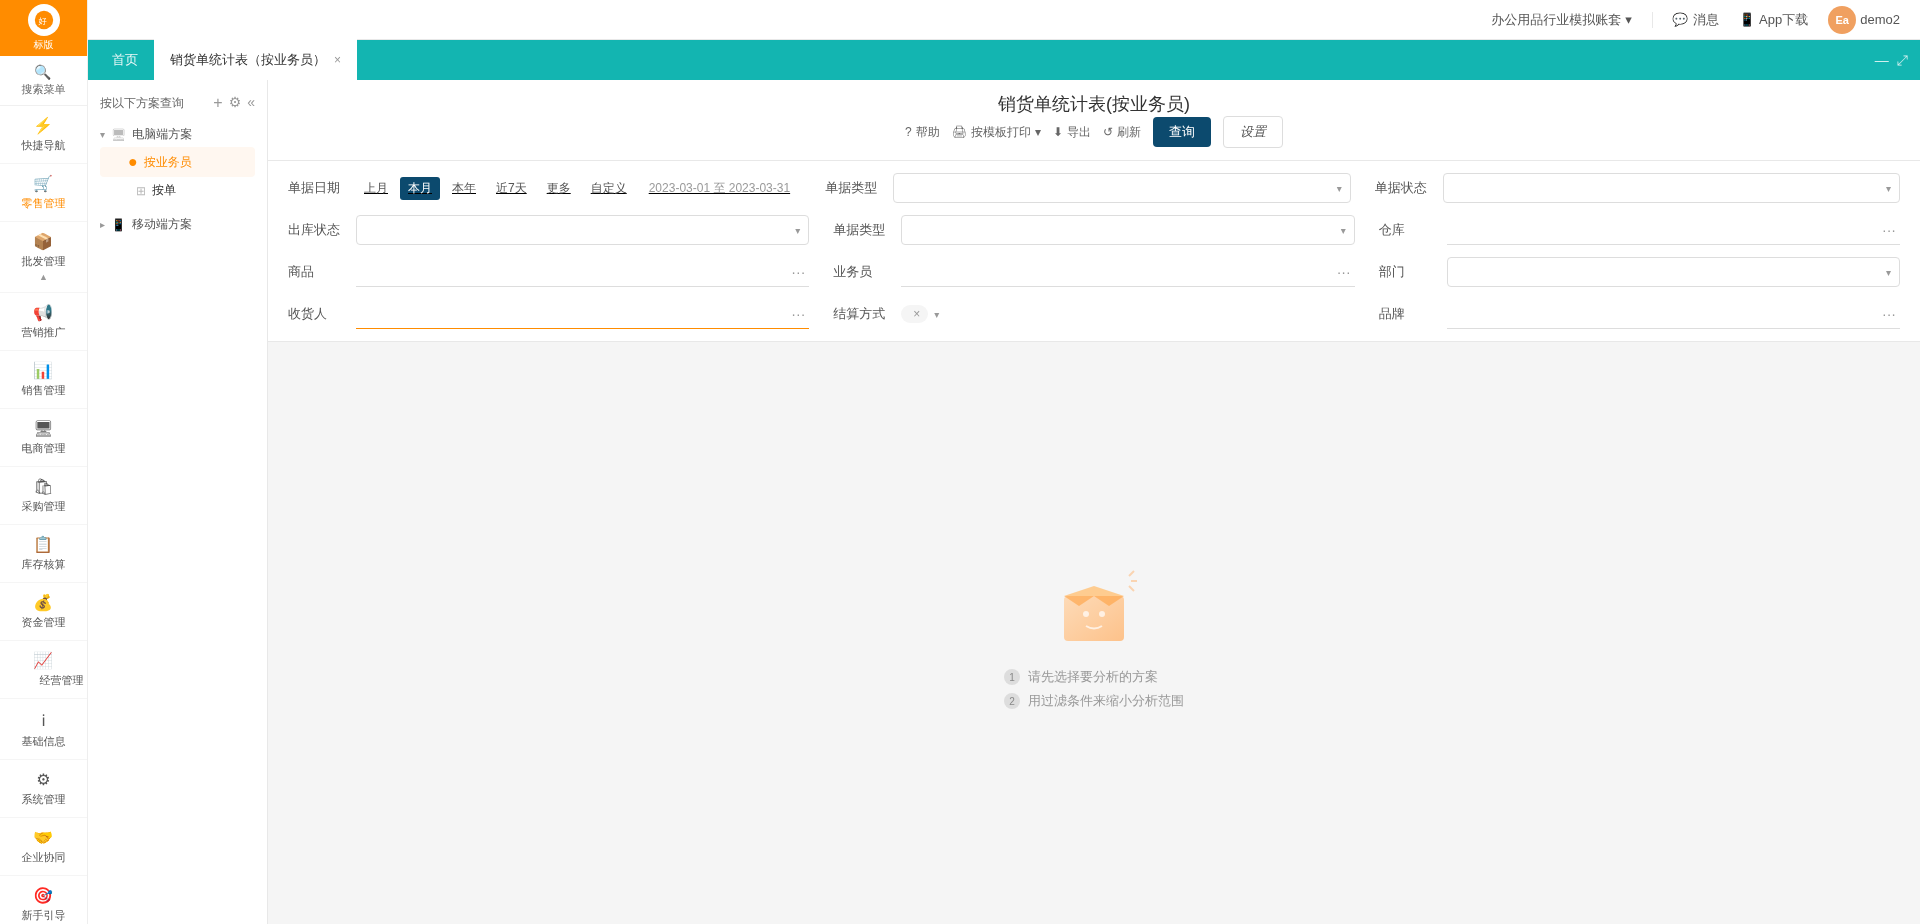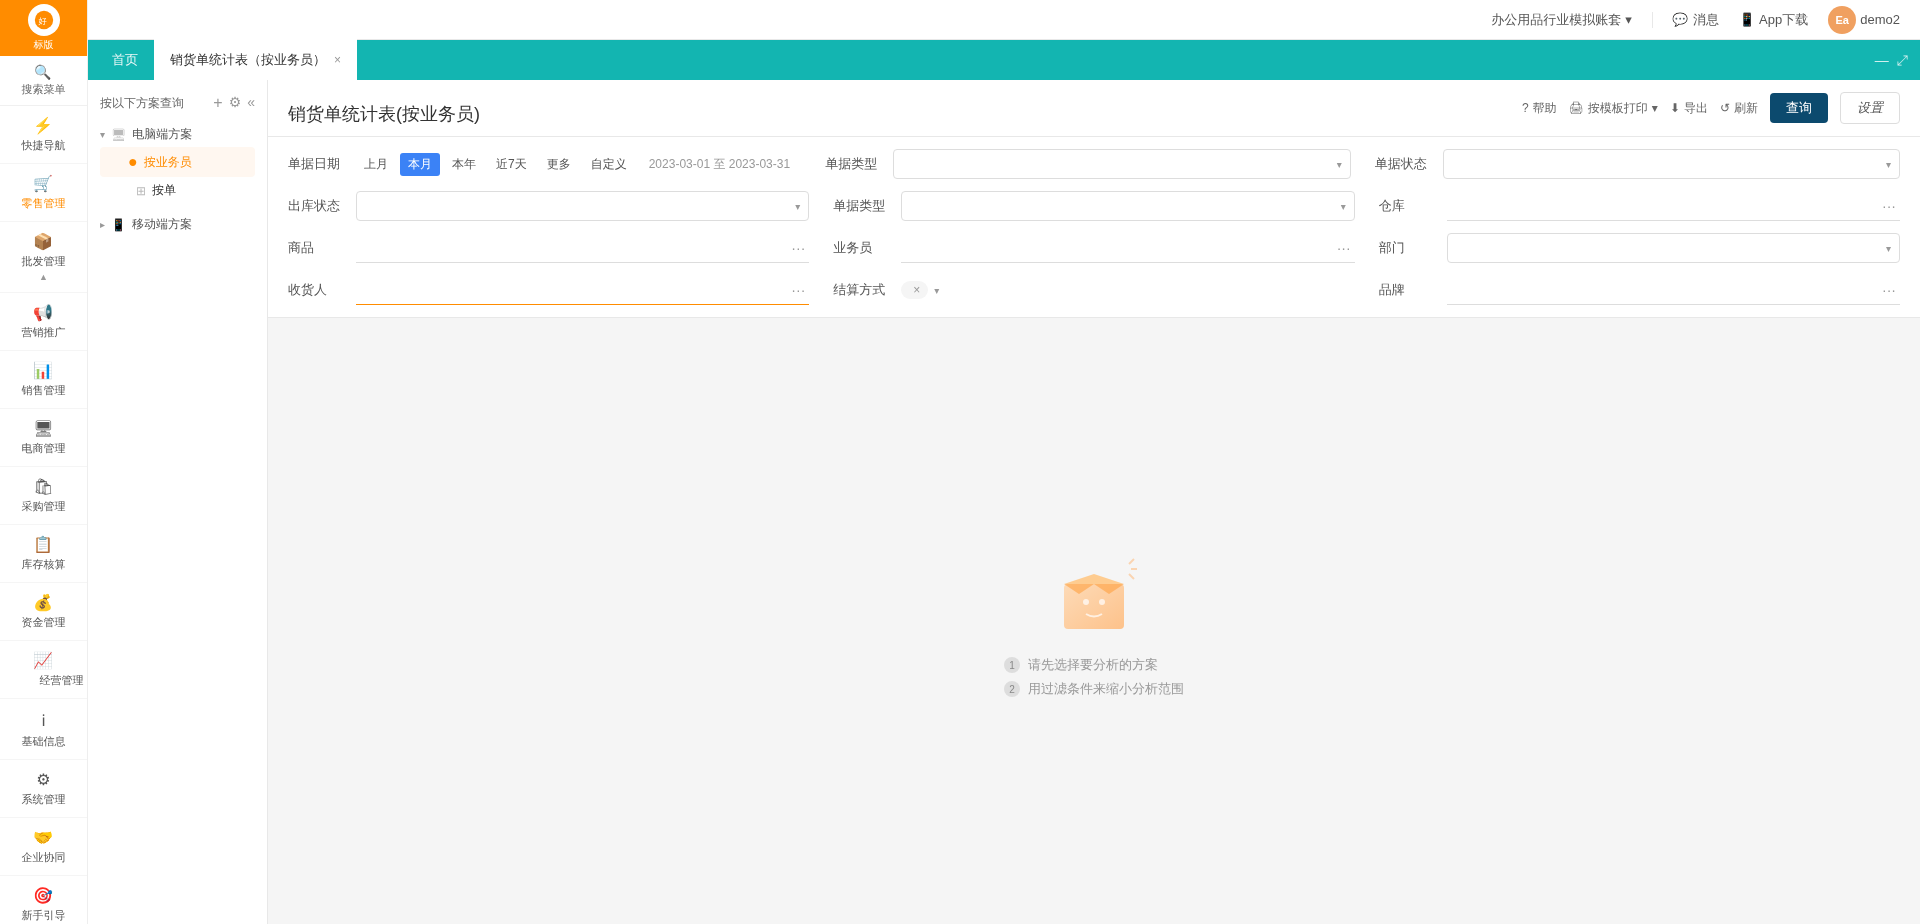--- a/index.html
+++ b/index.html
@@ -153,21 +153,21 @@
       flex: 1;
       background: #f5f5f5;
       display: flex;
       flex-direction: column;
       overflow: hidden;
     }
     .page-header {
       background: #fff;
       padding: 12px 20px 0;
       border-bottom: 1px solid #e8e8e8;
-      display: flex; align-items: center; justify-content: space-between;
+      display: flex; align-items: center; justify-content: space-between; flex-direction: column;
     }
     .page-title {
       font-size: 18px; font-weight: 500; color: #333;
     }
     .page-actions {
       display: flex; align-items: center; gap: 12px; padding-bottom: 12px;
     }
     .page-action-btn {
       display: flex; align-items: center; gap: 4px;
       font-size: 12px; color: #666; cursor: pointer;
@@ -196,34 +196,34 @@
       display: flex; align-items: center; gap: 12px;
       margin-bottom: 12px;
     }
     .filter-row:last-child { margin-bottom: 0; }
     .filter-label {
       width: 56px; text-align: left;
       font-size: 13px; color: #555;
       flex-shrink: 0;
     }
     .filter-control {
-      flex: 1; display: flex; align-items: center;
+      flex: 1; display: flex; align-items: center; text-decoration: underline;
     }
     .date-range-control {
       display: flex; align-items: center; gap: 6px;
     }
     .date-tabs {
       display: flex; align-items: center; gap: 4px;
     }
     .date-tab {
       padding: 3px 8px; font-size: 12px;
       color: #555; cursor: pointer; border-radius: 3px;
     }
     .date-tab.active {
-      background: #3b82f6; color: #fff;
+      background: #0c4a6e; color: #fff;
       border-radius: 3px;
     }
     .select-control {
       flex: 1;
       height: 30px;
       border: 1px solid #ddd;
       border-radius: 4px;
       padding: 0 8px;
       display: flex; align-items: center; justify-content: space-between;
       cursor: pointer;

